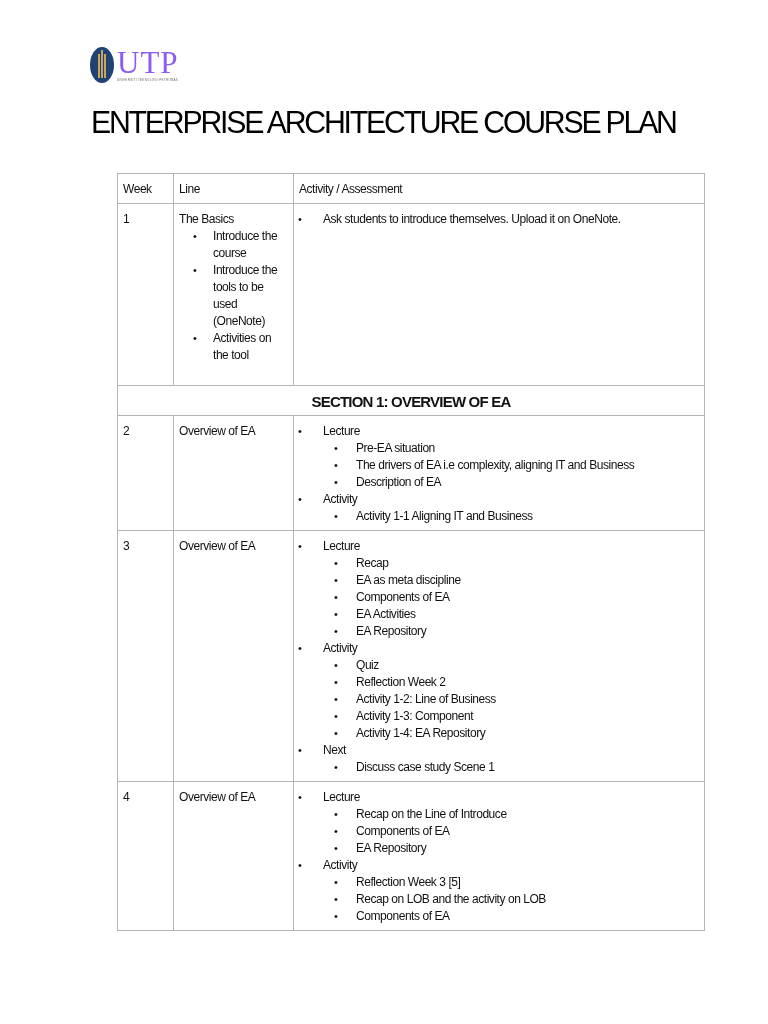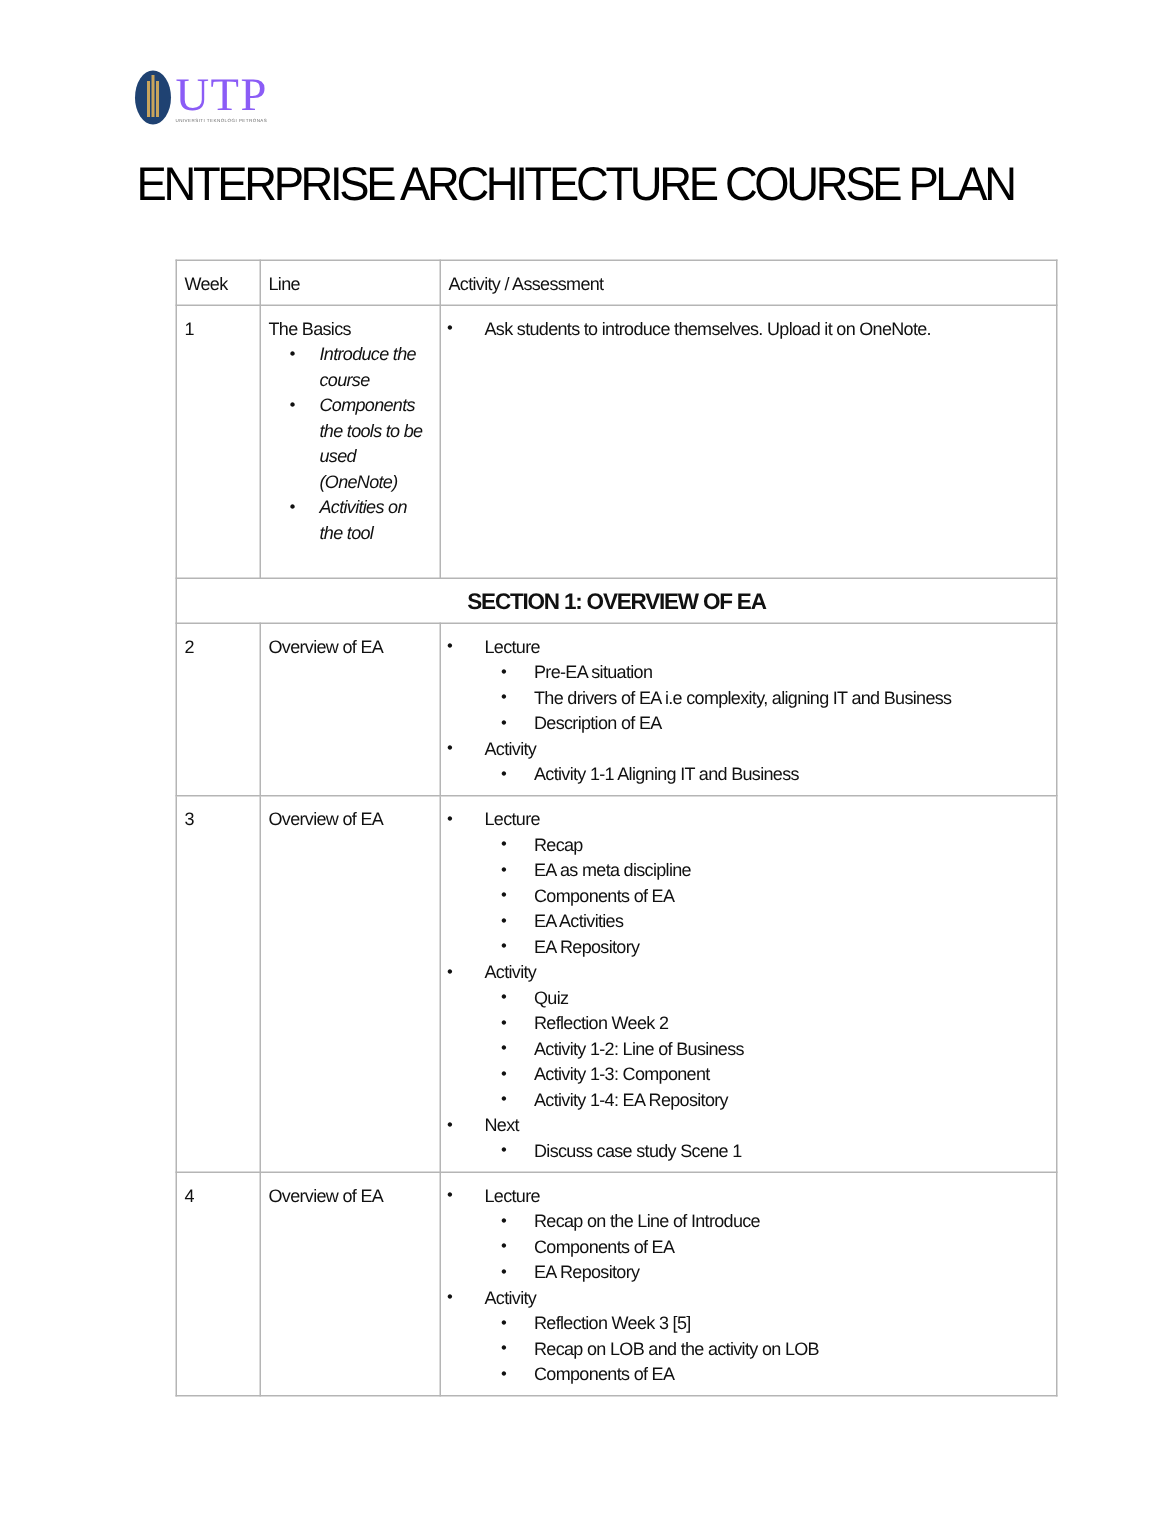--- a/index.html
+++ b/index.html
@@ -39,21 +39,21 @@
   .section-row td { text-align: center; font-weight: bold; font-size: 15px; letter-spacing: -0.8px; padding: 6px 5px; border-top: 3px double #b5b5b5; border-bottom: 3px double #b5b5b5; }
   .row-1 td { height: 169px; }
   .row-2 td { height: 100px; }
   .row-3 td { height: 236px; }
   .row-4 td { height: 134px; }
   ul { margin: 0; padding: 0; list-style: none; }
   ul.l1 > li { position: relative; padding-left: 24px; }
   ul.l1 > li::before { content: "•"; position: absolute; left: -1px; top: 0; font-size: 11px; }
   ul.l2 > li { position: relative; padding-left: 57px; }
   ul.l2 > li::before { content: "•"; position: absolute; left: 35px; top: 0; font-size: 11px; }
-  ul.topic-sub > li { position: relative; padding-left: 34px; font-style: italic; }
+  ul.topic-sub > li { position: relative; padding-left: 34px; }
   ul.topic-sub > li::before { content: "•"; position: absolute; left: 14px; top: 0; font-size: 11px; }
 </style>
 </head>
 <body>
 
 <div class="logo">
   <div class="logo-emblem">
     <span class="stem" style="left:8px;height:24px"></span>
     <span class="stem" style="left:11px;height:28px"></span>
     <span class="stem" style="left:14px;height:24px"></span>
@@ -78,21 +78,21 @@
     <td>Line</td>
     <td>Activity / Assessment</td>
   </tr>
 
   <tr class="row-1">
     <td>1</td>
     <td>
       <div>The Basics</div>
       <ul class="topic-sub">
         <li>Introduce the course</li>
-        <li>Components the tools to be used (OneNote)</li>
+        <li>Introduce the tools to be used (OneNote)</li>
         <li>Activities on the tool</li>
       </ul>
     </td>
     <td>
       <ul class="l1">
         <li>Ask students to introduce themselves. Upload it on OneNote.</li>
       </ul>
     </td>
   </tr>
 

